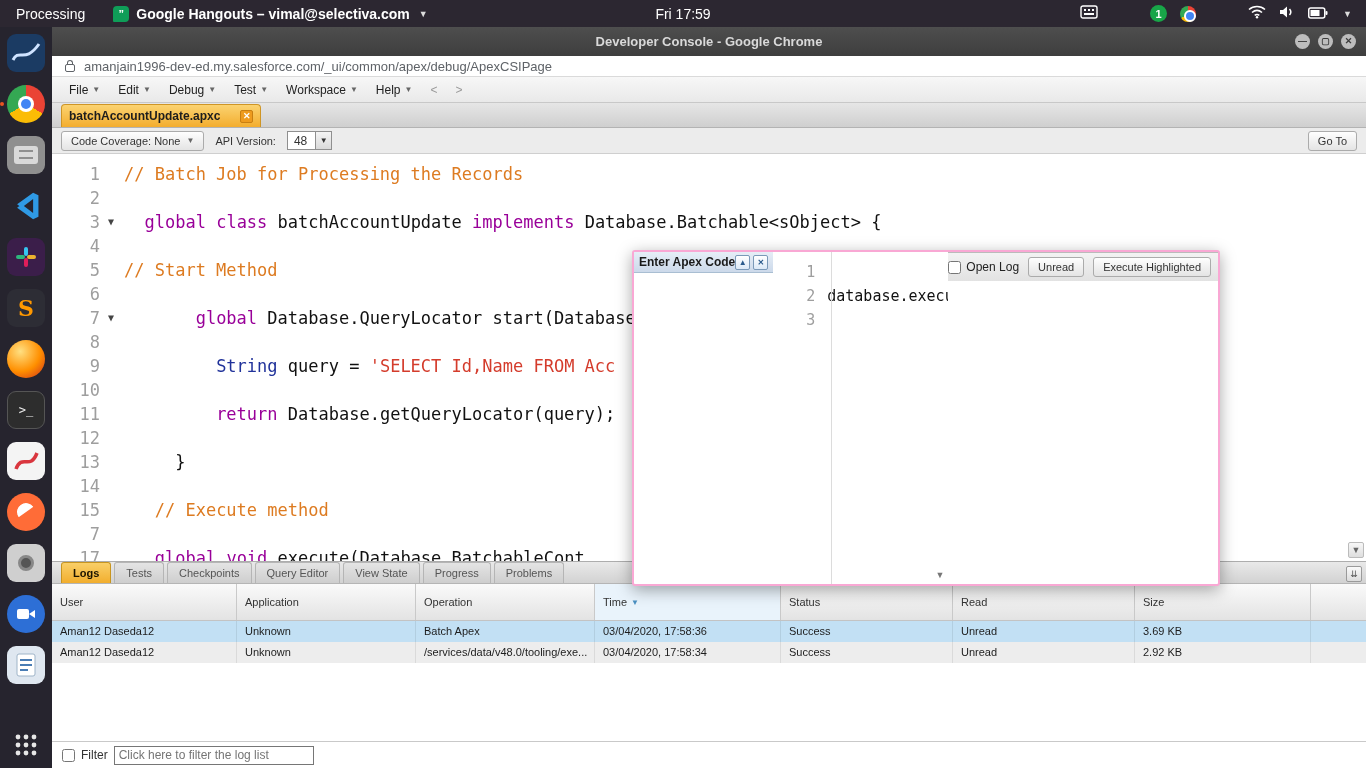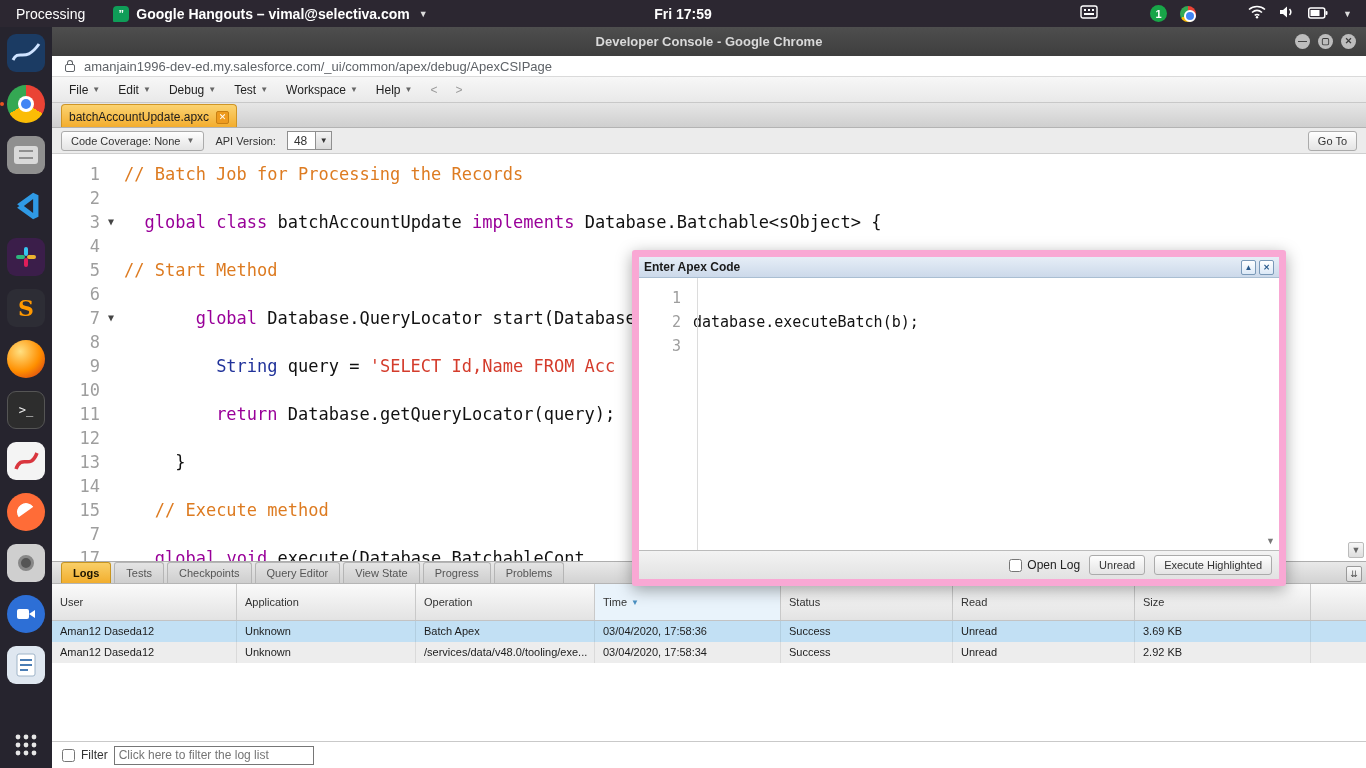--- a/index.html
+++ b/index.html
@@ -8,21 +8,21 @@
           font-family:"Liberation Sans",sans-serif;-webkit-font-smoothing:antialiased}
 
   
   .topbar{position:absolute;left:0;top:0;width:1366px;height:27px;background:#2c2731;color:#fff;
           display:flex;align-items:center;font-size:14px;z-index:30}
   .tb-activities{padding:0 16px;height:100%;display:flex;align-items:center}
   .tb-appmenu{display:flex;align-items:center;gap:7px;margin-left:12px;font-weight:bold}
   .hangouts-ico{width:16px;height:16px;border-radius:4px 4px 4px 1px;background:#0f9d58;color:#fff;
                 font-size:11px;font-weight:bold;display:flex;align-items:center;justify-content:center}
   .tb-caret{font-size:9px;color:#ddd;margin-left:2px}
-  .tb-clock{position:absolute;left:0;right:0;text-align:center;font-weight:bold;pointer-events:none}
+  .tb-clock{position:absolute;left:0;right:0;text-align:center;font-weight:normal;pointer-events:none}
   .tb-tray{margin-left:auto;display:flex;align-items:center;gap:13px;padding-right:14px}
   .badge{width:17px;height:17px;border-radius:50%;background:#18a548;color:#fff;font-size:11px;
          display:flex;align-items:center;justify-content:center;font-weight:bold}
   .mini-chrome{width:16px;height:16px;border-radius:50%;position:relative;
          background:conic-gradient(#ea4335 0 120deg,#fbbc05 0 240deg,#34a853 0 360deg)}
   .mini-chrome::after{content:"";position:absolute;left:4px;top:4px;width:8px;height:8px;border-radius:50%;
          background:#4285f4;border:2px solid #fff}
   .tray-gap{width:26px}
 
   
@@ -67,23 +67,23 @@
 
   
   .menubar{height:26px;background:linear-gradient(#f7f7f7,#e9e9e9);border-bottom:1px solid #c8c8c8;
            display:flex;align-items:center;padding-left:8px;font-size:12px;color:#222;flex:0 0 auto}
   .menu-item{padding:4px 9px;display:flex;align-items:center;gap:4px}
   .caret{font-size:8px;color:#666}
   .nav-arrow{color:#9a9a9a;font-size:12px;padding:0 9px}
 
   .tabstrip{height:25px;background:linear-gradient(#e6e6e6,#cfcfcf);border-bottom:1px solid #b3b3b3;
             display:flex;align-items:flex-end;padding-left:9px;flex:0 0 auto}
-  .tab-active{display:flex;align-items:flex-end;gap:7px;background:linear-gradient(#fbd371,#f3ad2e);
+  .tab-active{display:flex;align-items:center;gap:20px;background:linear-gradient(#fbd371,#f3ad2e);
               border:1px solid #cf9525;border-bottom:none;border-radius:4px 4px 0 0;padding:3px 7px;
-              font-size:12px;font-weight:normal;color:#1d1d1d;height:23px}
+              font-size:12px;font-weight:bold;color:#1d1d1d;height:23px}
   .tab-close{width:13px;height:13px;background:#ee9b1e;border:1px solid #c87f12;border-radius:2px;
              color:#fff;font-size:9px;line-height:11px;text-align:center}
 
   .toolbar{height:26px;background:#ececec;border-bottom:1px solid #cfcfcf;display:flex;align-items:center;
            gap:11px;padding:0 9px;font-size:11px;color:#333;flex:0 0 auto}
   .btn{background:linear-gradient(#fefefe,#e4e4e4);border:1px solid #ababab;border-radius:3px;
        padding:3px 9px;display:flex;align-items:center;gap:6px;font-size:11px;color:#333;white-space:nowrap}
   .select{background:#fff;border:1px solid #8f8f8f;display:flex;align-items:stretch;height:19px}
   .sel-val{padding:0 8px 0 6px;font-size:12px;display:flex;align-items:center}
   .sel-arrow{width:16px;border-left:1px solid #8f8f8f;background:linear-gradient(#f4f4f4,#d9d9d9);
@@ -130,23 +130,23 @@
   .row-sel{background:#c2e0f4}
   .row-alt{background:#ededed}
   .table-rest{flex:1;background:#fff}
 
   .filterbar{height:27px;background:#fff;border-top:1px solid #c9c9c9;display:flex;align-items:center;
              gap:6px;padding-left:10px;font-size:12px;color:#333;flex:0 0 auto}
   .filterbar input[type=text]{width:200px;height:19px;border:1px solid #767676;padding:0 4px;font-size:12px;
              font-family:"Liberation Sans",sans-serif;color:#222}
 
   
-  .apex-dialog{position:absolute;left:632px;top:250px;width:654px;height:336px;z-index:10;
-               border:7px solid #f9a8d4;border-radius:3px;background:#fff;
-               box-shadow:0 4px 16px rgba(0,0,0,0.35);display:flex;flex-direction:column}
+  .apex-dialog{position:absolute;left:632px;top:250px;width:588px;height:336px;z-index:10;
+               border:2px solid #f9a8d4;border-radius:3px;background:#fff;
+               box-shadow:0 4px 16px rgba(0,0,0,0.35);display:flex;flex-direction:row}
   .dlg-header{height:21px;background:linear-gradient(#e6eef7,#ccd9ea);border-bottom:1px solid #a9bed2;
               display:flex;align-items:center;padding:0 5px;font-size:12px;font-weight:bold;color:#1a1a1a;flex:0 0 auto}
   .dlg-btns{margin-left:auto;display:flex;gap:3px}
   .dlg-tool{width:15px;height:15px;border:1px solid #7a99b8;border-radius:2px;font-size:8px;
             background:linear-gradient(#fff,#dce9f7);color:#2a5a8c;display:flex;align-items:center;justify-content:center}
   .dlg-body{flex:1;position:relative;overflow:hidden;padding-top:8px;background:#fff}
   .dlg-body .code-line{font-size:15px}
   .dlg-body .ln-num{flex:0 0 42px;width:42px}
   .dlg-body .ln-fold{flex:0 0 10px;width:10px}
   .gutter-sep{position:absolute;left:58px;top:0;bottom:0;border-left:1px solid #dcdcdc}

